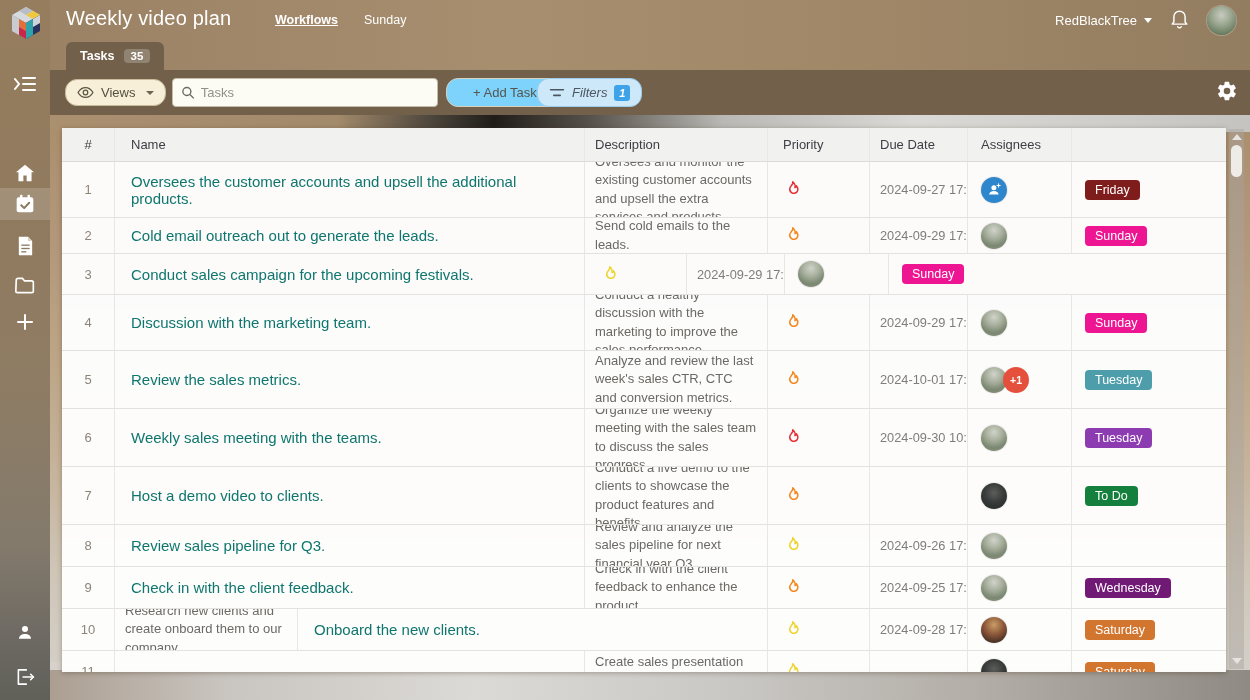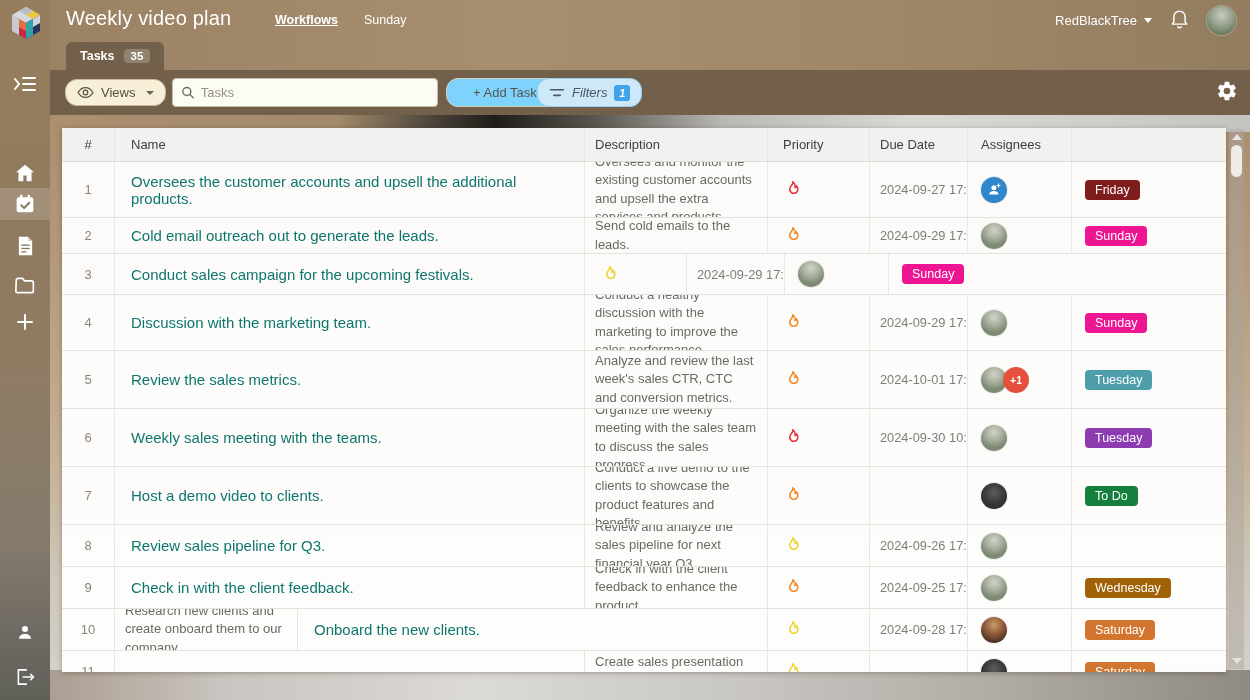--- a/index.html
+++ b/index.html
@@ -443,21 +443,21 @@
           </svg>
         </span>
       </div>
       <div class="td c4 due">2024-09-25 17:0...</div>
       <div class="td c5">
         <div class="assignee-group">
           <div class="avatar outdoor"></div>
         </div>
       </div>
       <div class="td c6">
-        <div class="stage-badge" style="background: #a16207;">Wednesday</div>
+        <div class="stage-badge" style="background: #701a75;">Wednesday</div>
       </div>
     </div>
     <div class="tr" style="height: 42px;">
       <div class="td c0 num">10</div>
       <div class="td c2 desc">Research new clients and create onboard them to our company.</div>
       <div class="td c1 name">Onboard the new clients.</div>
       <div class="td c3">
         <span>
           <svg class="flame" width="19" height="19" viewBox="0 0 24 24">
             <path d="M12.3 2.2c1.2 3.2-2.9 5-3.6 8.1-.5 2.1.2 4.3 2 5.6 3 2.1 7.1.5 7.9-2.9.5-2.1-.3-4.2-1.6-5.7-.2 1-.8 1.9-1.8 2.4.6-2.4-.7-5.6-2.9-7.5z" fill="none" stroke="#eed42e" stroke-width="1.9" stroke-linejoin="round"></path>

